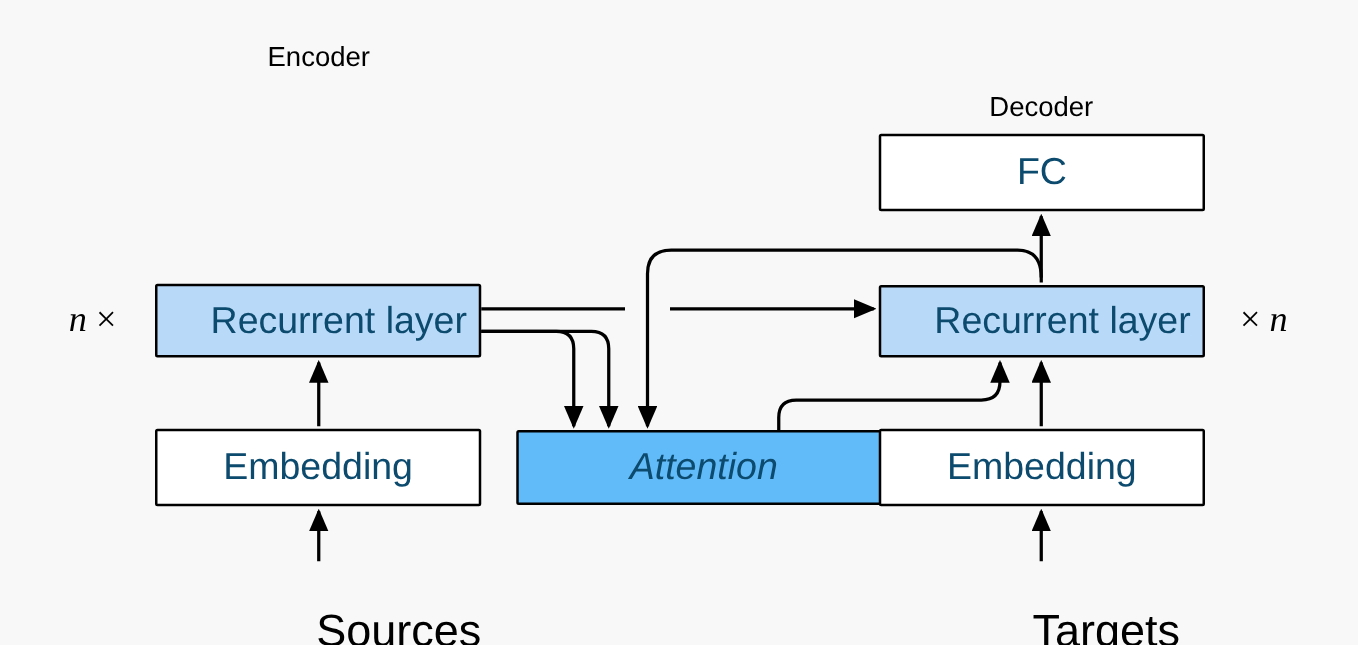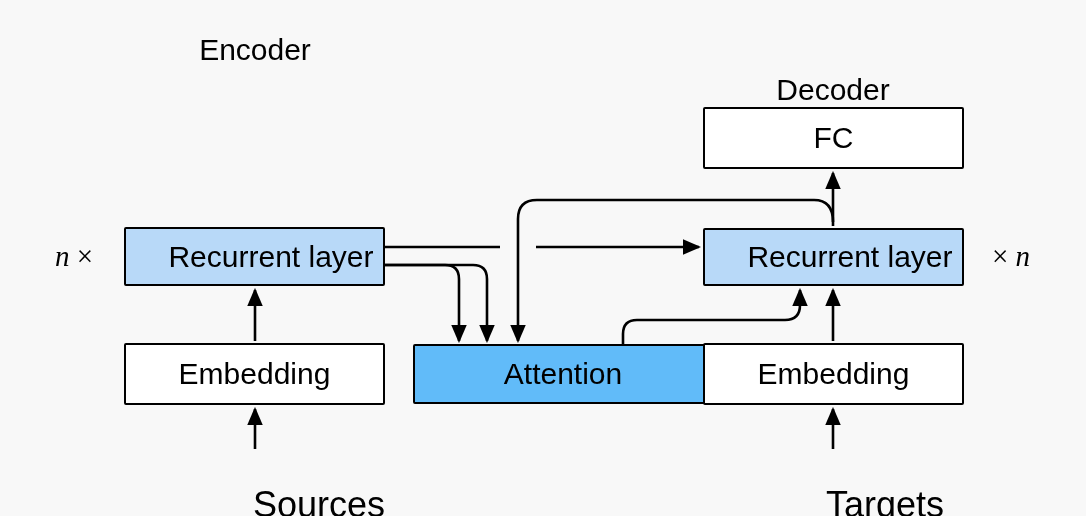--- a/index.html
+++ b/index.html
@@ -33,30 +33,30 @@
   }
   .arrowhead-shape { fill: var(--line); }
   .node {
     position: absolute;
     border: 2.6px solid var(--line);
     border-radius: 2px;
     display: flex;
     align-items: center;
     justify-content: center;
     font-size: 30px;
-    color: #000000;
+    color: #0c4a6e;
     background: var(--box-fill);
   }
   .node.rnn { background: var(--recurrent-fill); padding-left: 33px; }
   .node.attn { background: var(--attention-fill); }
   .section-title {
     position: absolute;
     width: 260px;
     text-align: center;
-    font-size: 30px;
+    font-size: 22px;
     color: #000;
   }
   .io-label {
     position: absolute;
     width: 260px;
     text-align: right;
     font-size: 36px;
     color: #000;
     margin-top: 32px;
   }
@@ -119,21 +119,21 @@
   </div>
 
   <div class="multiplier" style="left:55px; top:240px;"><span class="var">n</span>&nbsp;<span class="op">×</span></div>
 
   <div class="multiplier" style="left:992px; top:240px;"><span class="op">×</span>&nbsp;<span class="var">n</span></div>
 
   <div class="node" style="left:124px; top:343px; width:261px; height:62px;">
     <span>Embedding</span>
   </div>
 
-  <div class="node attn" style="left:413px; top:344px; width:300px; height:60px;">
+  <div class="node attn" style="left:413px; top:344px; width:300px; height:60px;font-style:italic;">
     <span>Attention</span>
   </div>
 
   <div class="node" style="left:703px; top:343px; width:261px; height:62px;">
     <span>Embedding</span>
   </div>
 
   <div class="io-label" style="left:125px; top:452px;">Sources</div>
   <div class="io-label" style="left:684px; top:452px;">Targets</div>
 

